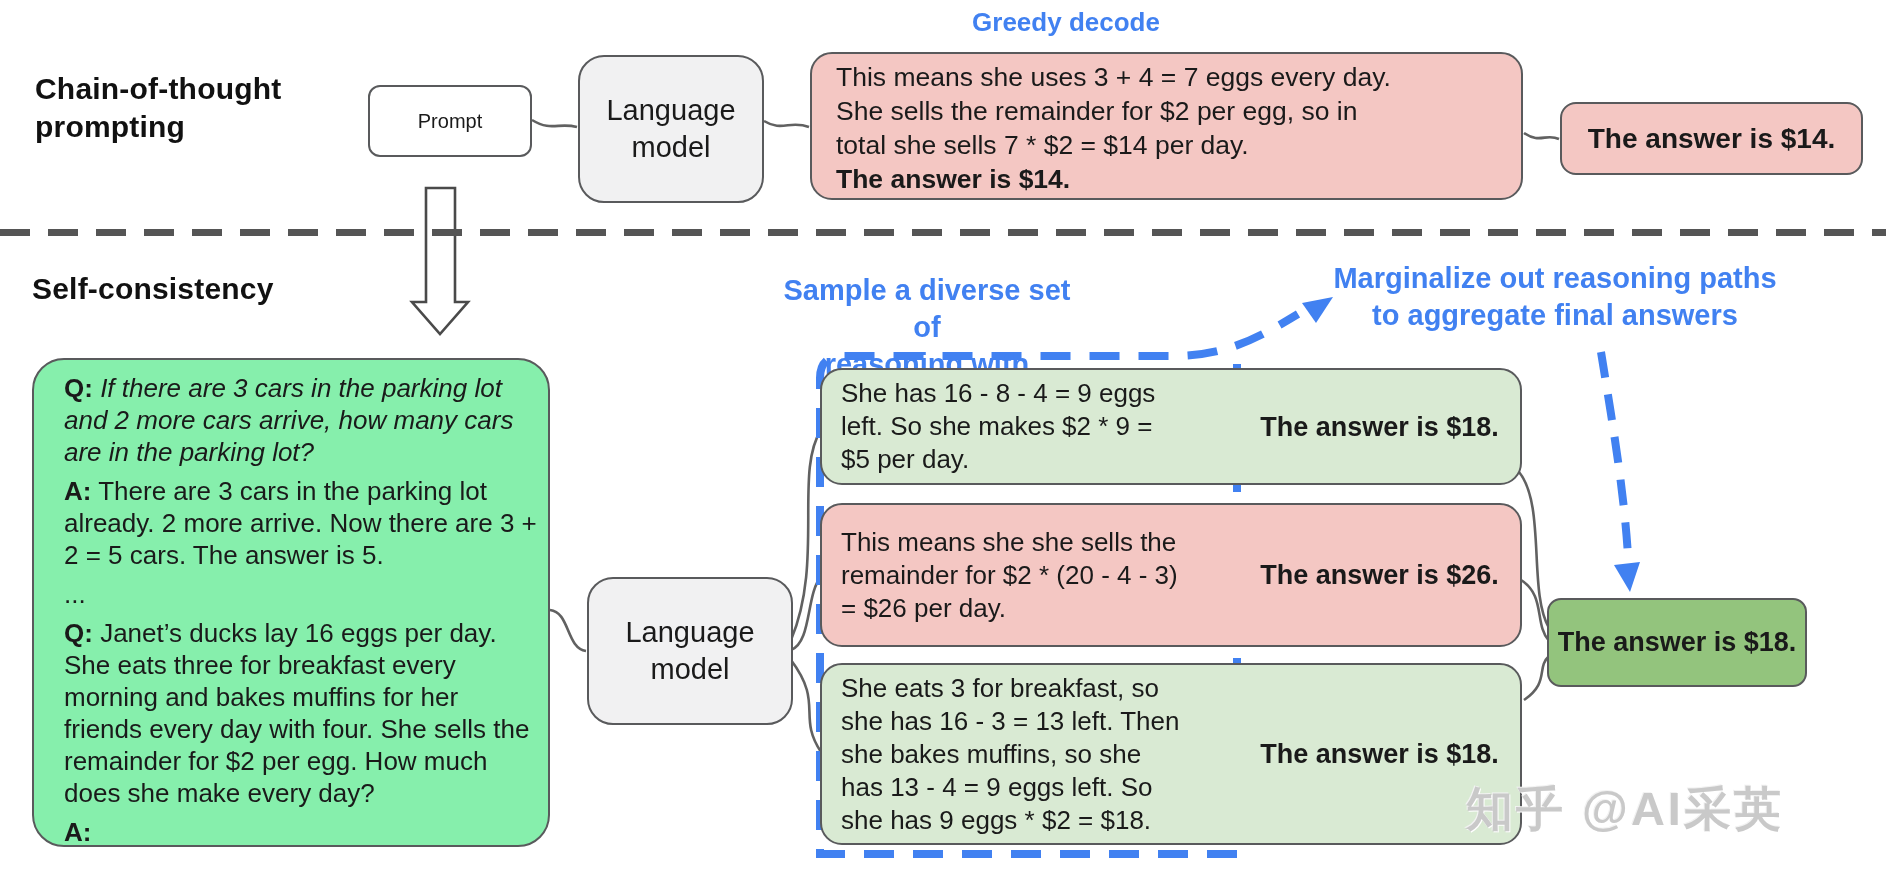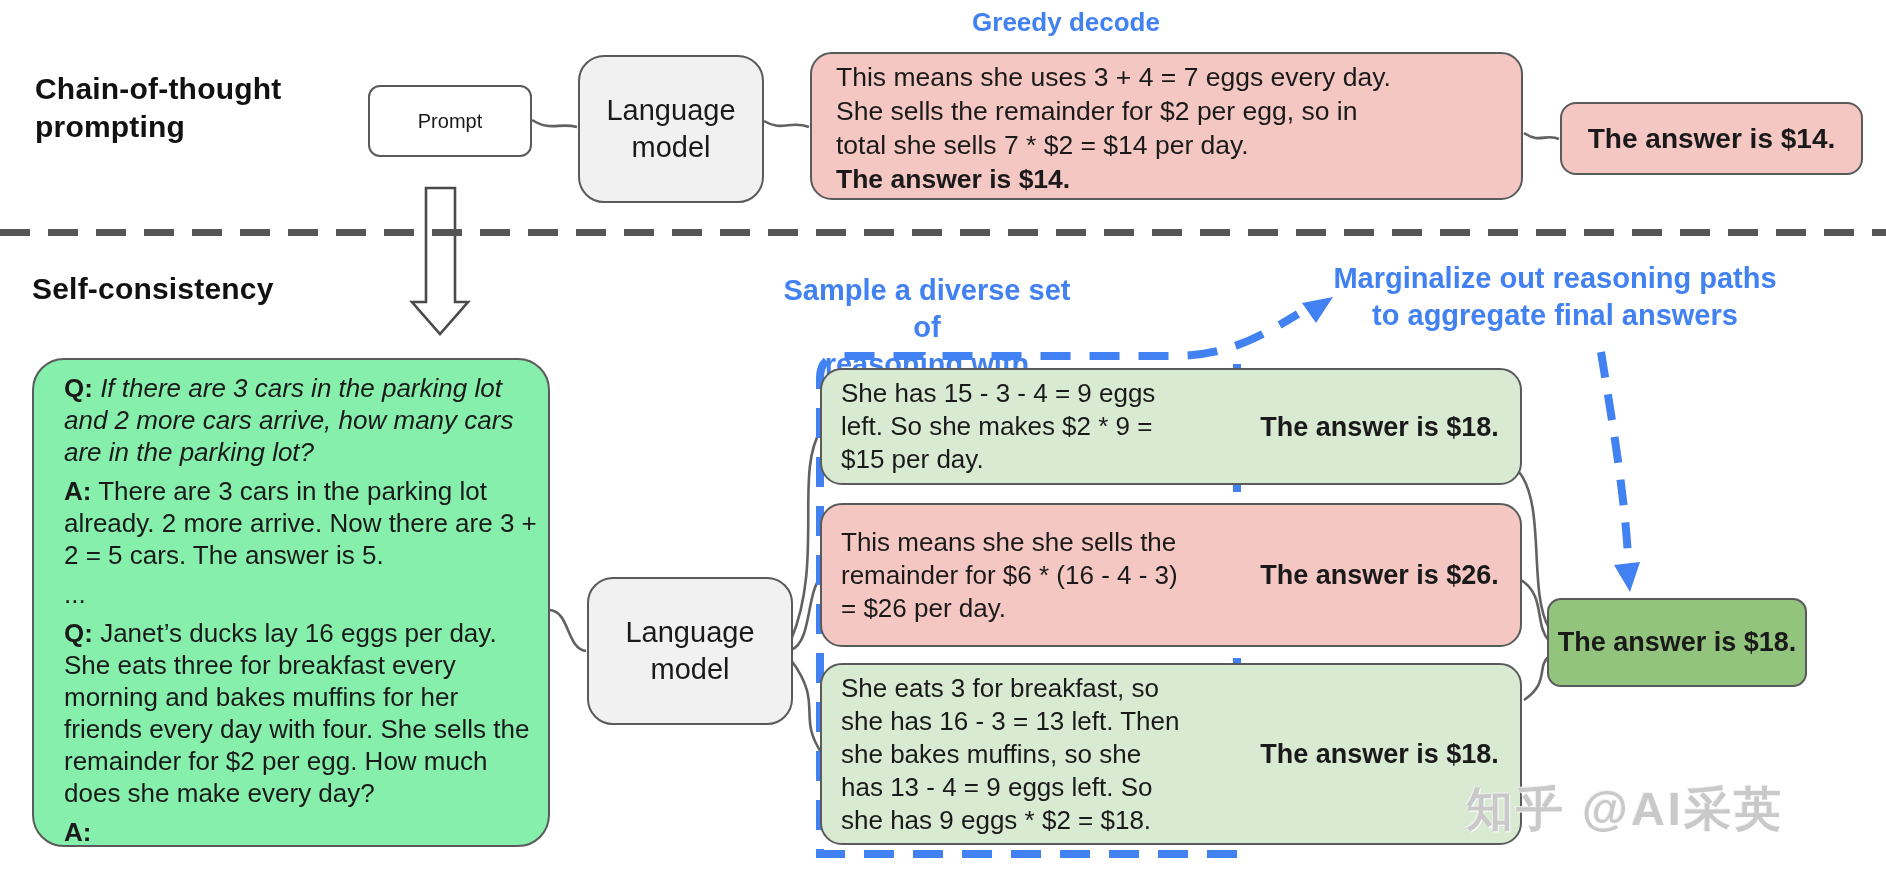--- a/index.html
+++ b/index.html
@@ -119,31 +119,31 @@
     <div>reasoning with</div>
   </div>
 
   <div class="abs blue-title" style="left:1320px;top:260px;width:470px;">
     <div>Marginalize out reasoning paths</div>
     <div>to aggregate final answers</div>
   </div>
 
   <div class="abs path-box path-green" style="top:368px;height:117px;">
     <div class="reason">
-      <div>She has 15 - 3 - 4 = 9 eggs</div>
+      <div>She has 16 - 8 - 4 = 9 eggs</div>
       <div>left. So she makes $2 * 9 =</div>
-      <div>$15 per day.</div>
+      <div>$5 per day.</div>
     </div>
     <div class="path-answer">The answer is $18.</div>
   </div>
 
   <div class="abs path-box path-pink" style="top:503px;height:144px;">
     <div class="reason">
       <div>This means she she sells the</div>
-      <div>remainder for $6 * (16 - 4 - 3)</div>
+      <div>remainder for $2 * (20 - 4 - 3)</div>
       <div>= $26 per day.</div>
     </div>
     <div class="path-answer">The answer is $26.</div>
   </div>
 
   <div class="abs path-box path-green" style="top:663px;height:182px;">
     <div class="reason">
       <div>She eats 3 for breakfast, so</div>
       <div>she has 16 - 3 = 13 left. Then</div>
       <div>she bakes muffins, so she</div>

